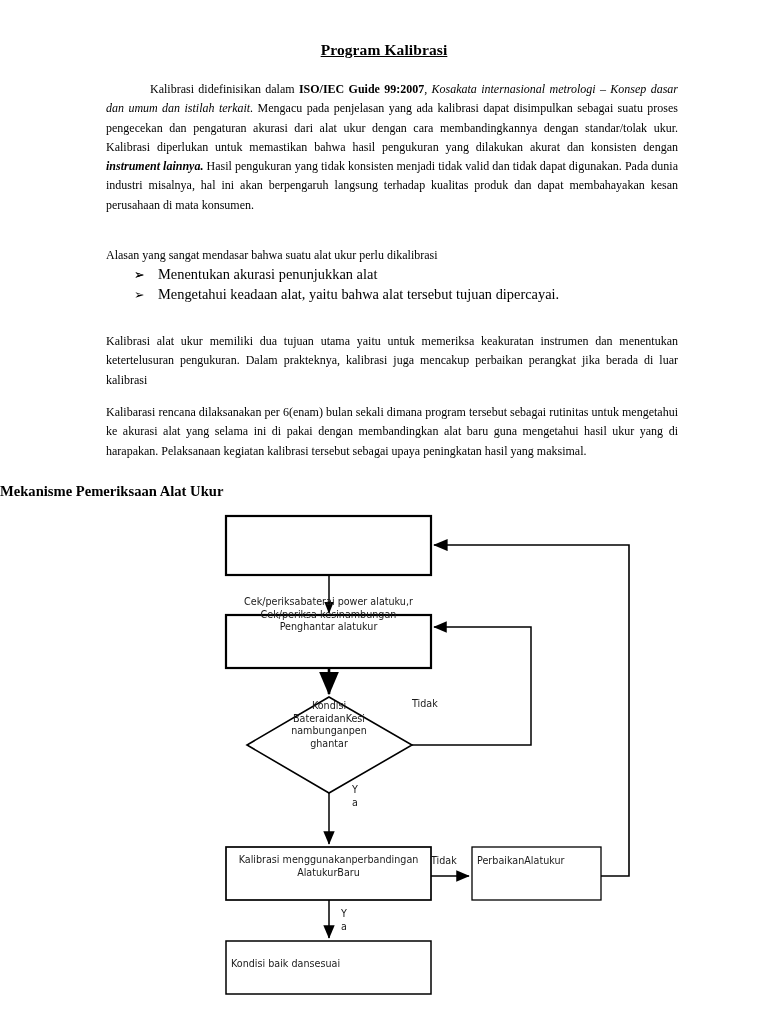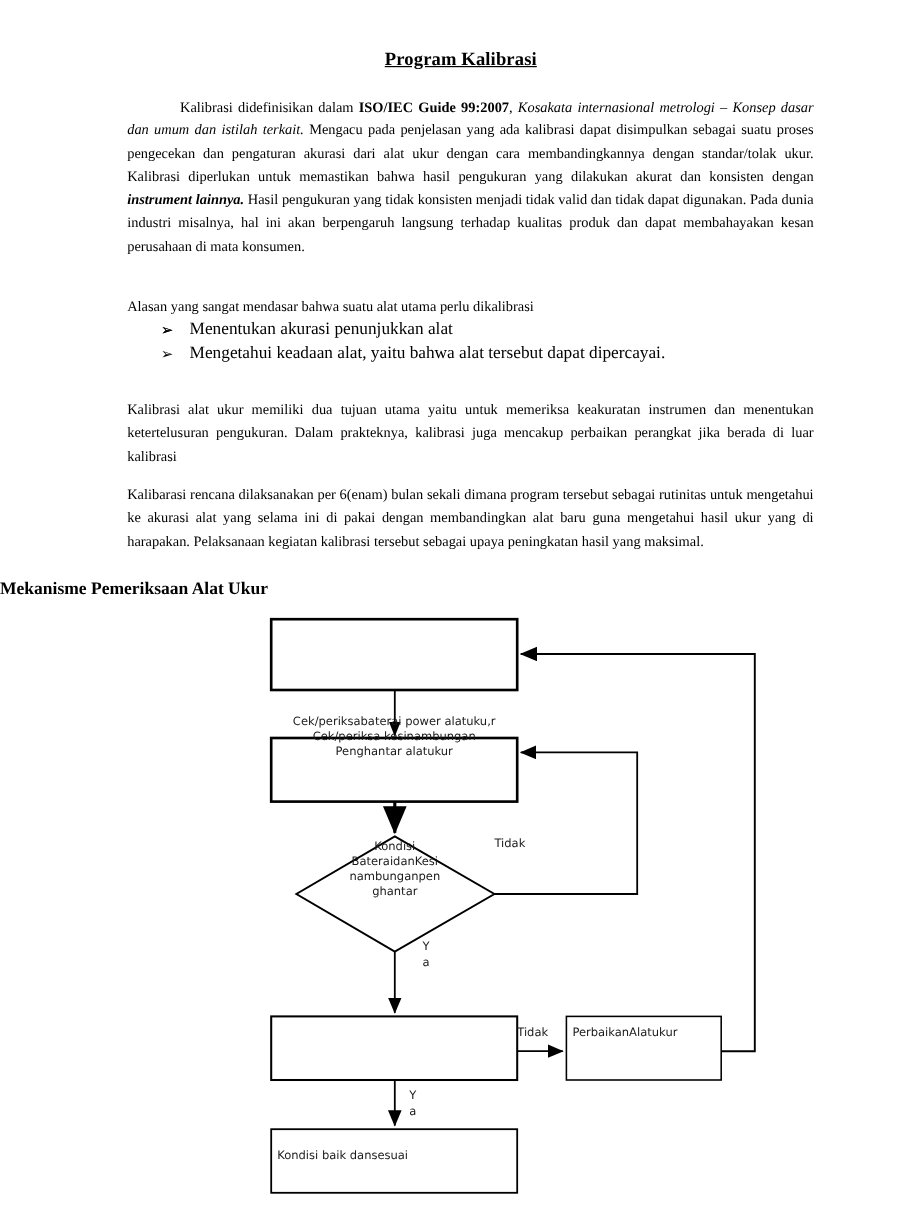--- a/index.html
+++ b/index.html
@@ -112,25 +112,25 @@
 
 <div class="page">
 
   <div class="doc-title"><span class="u">Program Kalibrasi</span></div>
 
   <div class="text-col" style="top:80px;">
     <p class="para indent" id="para-1"><span>Kalibrasi  didefinisikan  dalam  </span><span class="b">ISO/IEC  Guide  99:2007</span><span>, </span><span class="i">Kosakata  internasional metrologi – Konsep dasar dan umum dan istilah terkait.</span><span> Mengacu pada penjelasan yang ada kalibrasi dapat disimpulkan sebagai suatu proses pengecekan dan pengaturan akurasi dari alat ukur dengan cara membandingkannya dengan standar/tolak ukur. Kalibrasi diperlukan untuk memastikan bahwa hasil pengukuran yang dilakukan akurat dan konsisten dengan </span><span class="bi">instrument lainnya.</span><span> Hasil pengukuran yang tidak konsisten menjadi tidak valid dan tidak dapat digunakan. Pada dunia industri misalnya, hal ini akan berpengaruh langsung terhadap kualitas produk dan dapat membahayakan kesan perusahaan di mata konsumen.</span></p>
   </div>
 
   <div class="text-col" style="top:246px;">
-    <p class="para">Alasan yang sangat mendasar bahwa suatu alat utama perlu dikalibrasi</p>
+    <p class="para">Alasan yang sangat mendasar bahwa suatu alat ukur perlu dikalibrasi</p>
     <ul class="bullet-list" id="reasons-list">
         <li><span class="arrow">➢</span></li>
         <li><span class="arrow">➢</span><span>Menentukan akurasi penunjukkan alat</span></li>
-        <li><span class="arrow">➢</span><span>Mengetahui keadaan alat, yaitu bahwa alat tersebut dapat dipercayai.</span></li>
+        <li><span class="arrow">➢</span><span>Mengetahui keadaan alat, yaitu bahwa alat tersebut tujuan dipercayai.</span></li>
       </ul>
   </div>
 
   <div class="text-col" style="top:332px;">
     <p class="para">Kalibrasi alat ukur memiliki dua tujuan utama yaitu untuk memeriksa keakuratan instrumen dan menentukan ketertelusuran pengukuran. Dalam prakteknya, kalibrasi juga mencakup perbaikan perangkat jika berada di luar kalibrasi</p>
   </div>
 
   <div class="text-col" style="top:403px;">
     <p class="para">Kalibarasi rencana dilaksanakan per 6(enam) bulan sekali dimana program tersebut sebagai rutinitas untuk mengetahui ke akurasi alat yang selama ini di pakai dengan membandingkan alat baru guna mengetahui hasil ukur yang di harapakan. Pelaksanaan kegiatan kalibrasi tersebut sebagai upaya peningkatan hasil yang maksimal.</p>
   </div>
@@ -177,20 +177,22 @@
 
     <div class="flow-label lbl-center" style="left:264px; top:700px; width:130px;">Kondisi
 BateraidanKesi
 nambunganpen
 ghantar</div>
 
     <div class="flow-label lbl-center" style="left:226px; top:596px; width:205px;">Cek/periksabaterai power alatuku,r
 Cek/periksa kesinambungan
 Penghantar alatukur</div>
 
+    <div class="flow-label lbl-center" style="left:231px; top:854px; width:195px;">Kalibrasi menggunakanperbandingan
+AlatukurBaru</div>
 
     <div class="flow-label lbl-left" style="left:477px; top:855px; width:120px;">PerbaikanAlatukur</div>
 
     <div class="flow-label lbl-left" style="left:231px; top:958px; width:195px;">Kondisi baik dansesuai</div>
 
     <div class="flow-label lbl-left" style="left:412px; top:698px; width:60px;">Tidak</div>
 
     <div class="flow-label lbl-left" style="left:352px; top:784px; width:30px;">Y
 a</div>
 

